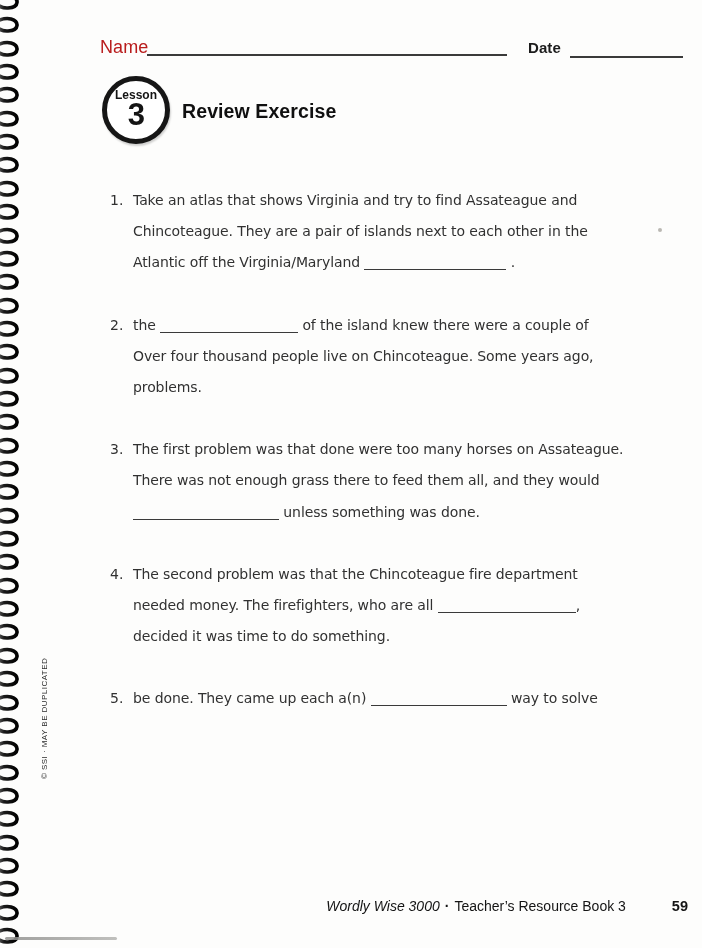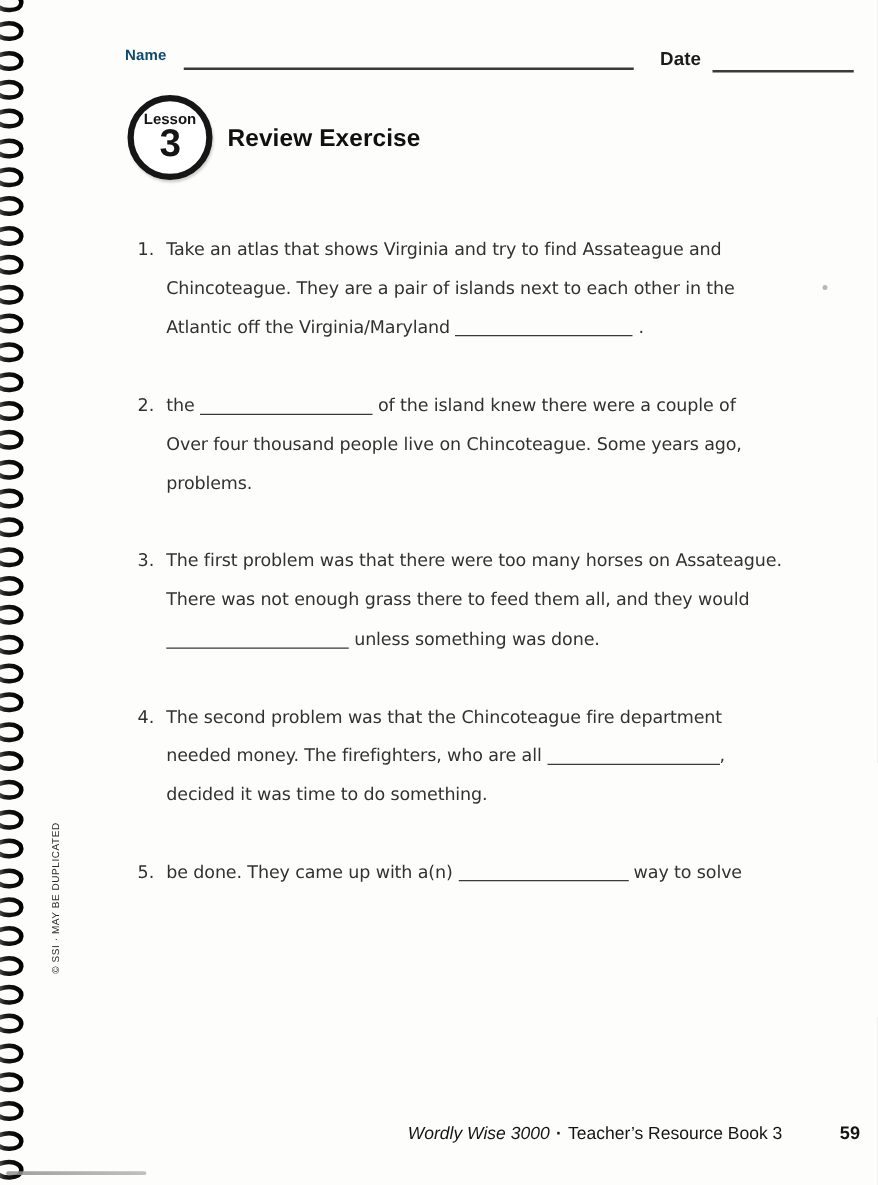--- a/index.html
+++ b/index.html
@@ -8,21 +8,21 @@
     width:702px;height:948px;
     background:#fdfdfc;
     overflow:hidden;
     font-family:"Liberation Sans",sans-serif;
     color:#222;
   }
   
   .binding{position:absolute;left:0;top:0;width:42px;height:948px;}
   .coil{position:absolute;left:-3px;width:30px;height:18px;}
   
-  .name-label{position:absolute;left:100px;top:37px;font-size:12px;font-weight:700;color:#0c4a6e;letter-spacing:.1px;}
+  .name-label{position:absolute;left:100px;top:37px;font-size:18px;font-weight:400;color:#b91c1c;letter-spacing:.1px;}
   .name-line{position:absolute;left:147px;top:54px;width:360px;height:1.6px;background:#3a3a3a;}
   .date-label{position:absolute;left:528px;top:39px;font-size:15px;font-weight:600;color:#1c1c1c;letter-spacing:.1px;}
   .date-line{position:absolute;left:570px;top:56px;width:113px;height:1.6px;background:#3a3a3a;}
   
   .badge{
     position:absolute;left:102px;top:76px;width:58px;height:58px;
     border:5px solid #161616;border-radius:50%;background:#fff;
     text-align:center;box-shadow:1px 2px 2px rgba(0,0,0,.18);
   }
   .badge-lesson{font-size:12px;font-weight:bold;color:#141414;margin-top:8px;line-height:1;}
@@ -499,37 +499,37 @@
         <div class="q-num">2.</div>
         <div class="q-body">
           <div class="q-line"><span>the </span><span class="blank" style="width: 138px;"></span><span> of the island knew there were a couple of</span></div>
           <div class="q-line"><span>Over four thousand people live on Chincoteague. Some years ago,</span></div>
           <div class="q-line"><span>problems.</span></div>
         </div>
       </div>
       <div class="question">
         <div class="q-num">3.</div>
         <div class="q-body">
-          <div class="q-line"><span>The first problem was that there were too many horses on Assateague.</span></div>
+          <div class="q-line"><span>The first problem was that done were too many horses on Assateague.</span></div>
           <div class="q-line"><span>There was not enough grass there to feed them all, and they would</span></div>
           <div class="q-line"><span class="blank" style="width: 146px;"></span><span> unless something was done.</span></div>
         </div>
       </div>
       <div class="question">
         <div class="q-num">4.</div>
         <div class="q-body">
           <div class="q-line"><span>The second problem was that the Chincoteague fire department</span></div>
           <div class="q-line"><span>needed money. The firefighters, who are all </span><span class="blank" style="width: 138px;"></span><span>,</span></div>
           <div class="q-line"><span>decided it was time to do something.</span></div>
         </div>
       </div>
       <div class="question">
         <div class="q-num">5.</div>
         <div class="q-body">
-          <div class="q-line"><span>be done. They came up with a(n) </span><span class="blank" style="width: 136px;"></span><span> way to solve</span></div>
+          <div class="q-line"><span>be done. They came up each a(n) </span><span class="blank" style="width: 136px;"></span><span> way to solve</span></div>
         </div>
       </div>
     </div>
 
   <div class="copyright">© SSI · MAY BE DUPLICATED</div>
 
   <div class="footer">
     <span class="ft-italic">Wordly Wise 3000</span><span class="ft-sep">·</span><span class="ft-series">Teacher’s Resource Book 3</span><span class="ft-page">59</span>
   </div>
 

